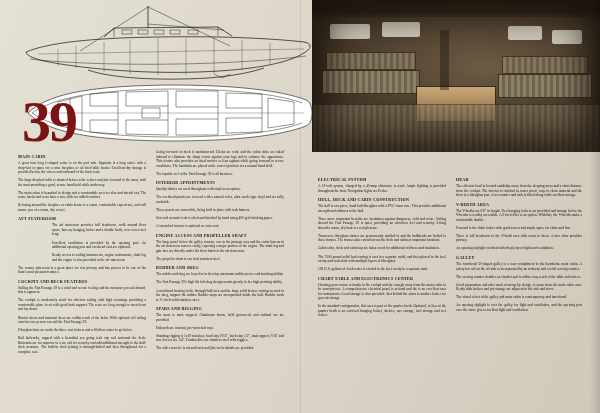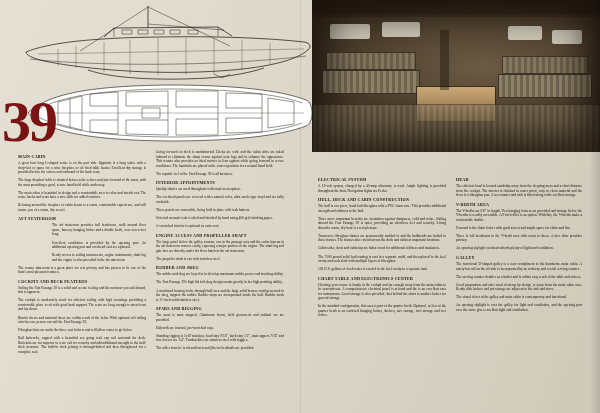--- a/index.html
+++ b/index.html
@@ -40,21 +40,21 @@
   .body{position:absolute;top:150px;left:0;width:600px;height:263px;}
   .col{position:absolute;top:0;font-size:3.55px;line-height:4.5px;text-align:justify;color:#17140f;}
   .col h4{font-size:4.05px;margin:0 0 1.6px 0;letter-spacing:.25px;font-weight:bold;}
   .col p{margin:0 0 3.6px 0;}
   .col .sec{margin-top:5px;}
   .c1{left:18px;width:128px;}
   .c2{left:156px;width:128px;}
   .c3{left:318px;width:128px;}
   .c4{left:456px;width:126px;}
 
-  .bignum{position:absolute;left:2px;top:96px;font-family:"Liberation Serif",serif;
+  .bignum{position:absolute;left:22px;top:96px;font-family:"Liberation Serif",serif;
      font-size:58px;font-weight:bold;color:#7a1414;line-height:52px;letter-spacing:-2px;}
 
   .fold{position:absolute;left:300px;top:0;width:1px;height:413px;background:rgba(0,0,0,.07);}
   .edge{position:absolute;right:0;top:0;width:10px;height:413px;
       background:linear-gradient(90deg,rgba(0,0,0,0) 0%,rgba(0,0,0,.13) 100%);}
 </style>
 </head>
 <body>
 
 <div class="page">

